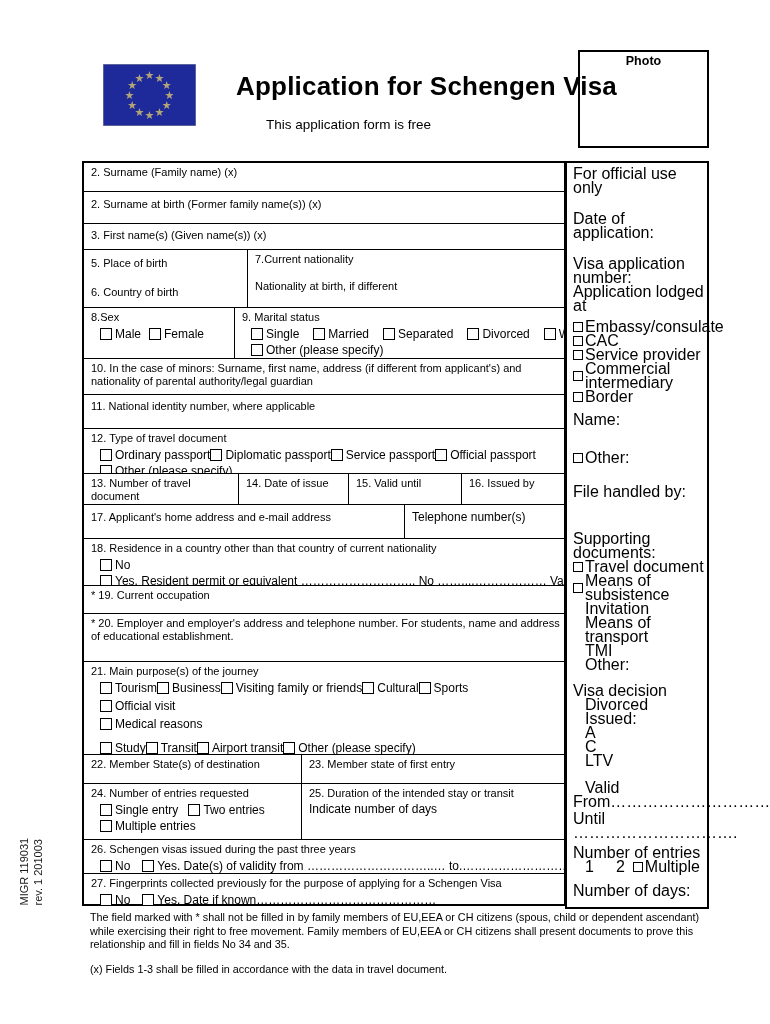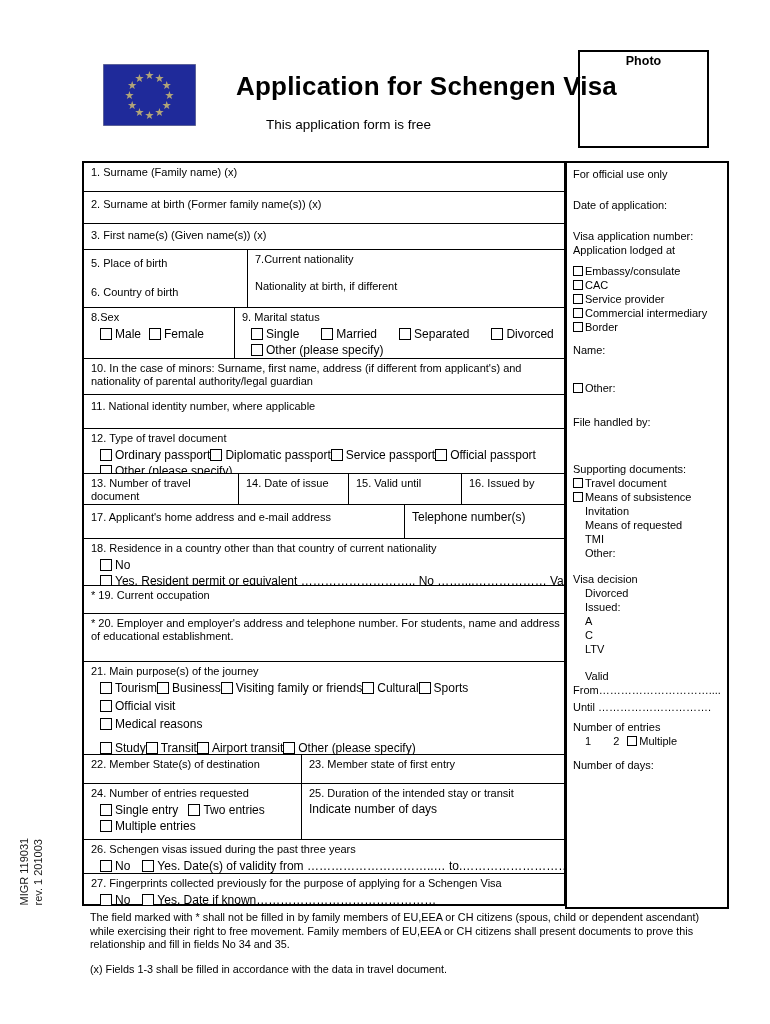--- a/index.html
+++ b/index.html
@@ -40,27 +40,27 @@
   .cell { border-right:1px solid #000; padding:3px 4px 0 7px; overflow:hidden; }
   .cell:last-child { border-right:none; }
   .lbl { font-size:11px; line-height:13px; display:block; }
   .opt { display:inline-flex; align-items:center; white-space:nowrap; }
   .optlbl { font-size:12px; }
   .cb {
     width:12px; height:12px; border:1.5px solid #000; background:#fff;
     display:inline-block; flex:none; margin-right:3px;
   }
   .cbrow { display:flex; align-items:center; padding-left:9px; margin-top:3px; }
-  .gap14 { gap:22px; } .gap16 { gap:0;align-items:center; }
+  .gap14 { gap:14px; } .gap16 { gap:0;align-items:center; }
 
   
   #official {
-    left:565px; top:161px; width:164px; height:748px;
+    left:565px; top:161px; width:144px; height:748px;
     border:2px solid #000; padding:4px 2px 0 6px;
-    font-size:11px; line-height:14px;
+    font-size:16px; line-height:14px;
   }
   .o-line { display:block; }
   .o-cb { display:flex; align-items:center; }
   .cbs { width:10px; height:10px; border:1.2px solid #000; background:#fff; display:inline-block; flex:none; margin-right:2px; }
   .ind { padding-left:12px; }
 
   
   #footnotes { left:90px; top:911px; width:624px; font-size:10.8px; line-height:13.5px; }
   #footnotes .note2 { margin-top:11px; }
 </style>
@@ -95,21 +95,21 @@
 </div>
 
 <div class="abs" id="side-code">
   <span class="o-line">MIGR 119031</span>
   <span class="o-line">rev. 1  201003</span>
 </div>
 
 <div class="abs" id="main-table">
 
   <div class="row" style="flex:0 0 29px">
-    <span class="lbl">1. Surname (Family name) (x)</span>
+    <span class="lbl">2. Surname (Family name) (x)</span>
   </div>
 
   <div class="row" style="flex:0 0 32px; padding-top:6px">
     <span class="lbl">2. Surname at birth (Former family name(s)) (x)</span>
   </div>
 
   <div class="row" style="flex:0 0 26px; padding-top:5px">
     <span class="lbl">3. First name(s) (Given name(s)) (x)</span>
   </div>
 
@@ -415,21 +415,21 @@
   <span class="o-line" style="margin-top:33px">Supporting documents:</span>
   <div class="o-cb">
       <span class="cbs"></span>
       <span>Travel document</span>
     </div>
   <div class="o-cb">
       <span class="cbs"></span>
       <span>Means of subsistence</span>
     </div>
   <span class="o-line ind">Invitation</span>
-  <span class="o-line ind">Means of requested</span>
+  <span class="o-line ind">Means of transport</span>
   <span class="o-line ind">TMI</span>
   <span class="o-line ind">Other:</span>
 
   <span class="o-line" style="margin-top:12px">Visa decision</span>
   <span class="o-line ind">Divorced</span>
   <span class="o-line ind">Issued:</span>
   <span class="o-line ind">A</span>
   <span class="o-line ind">C</span>
   <span class="o-line ind">LTV</span>
 

